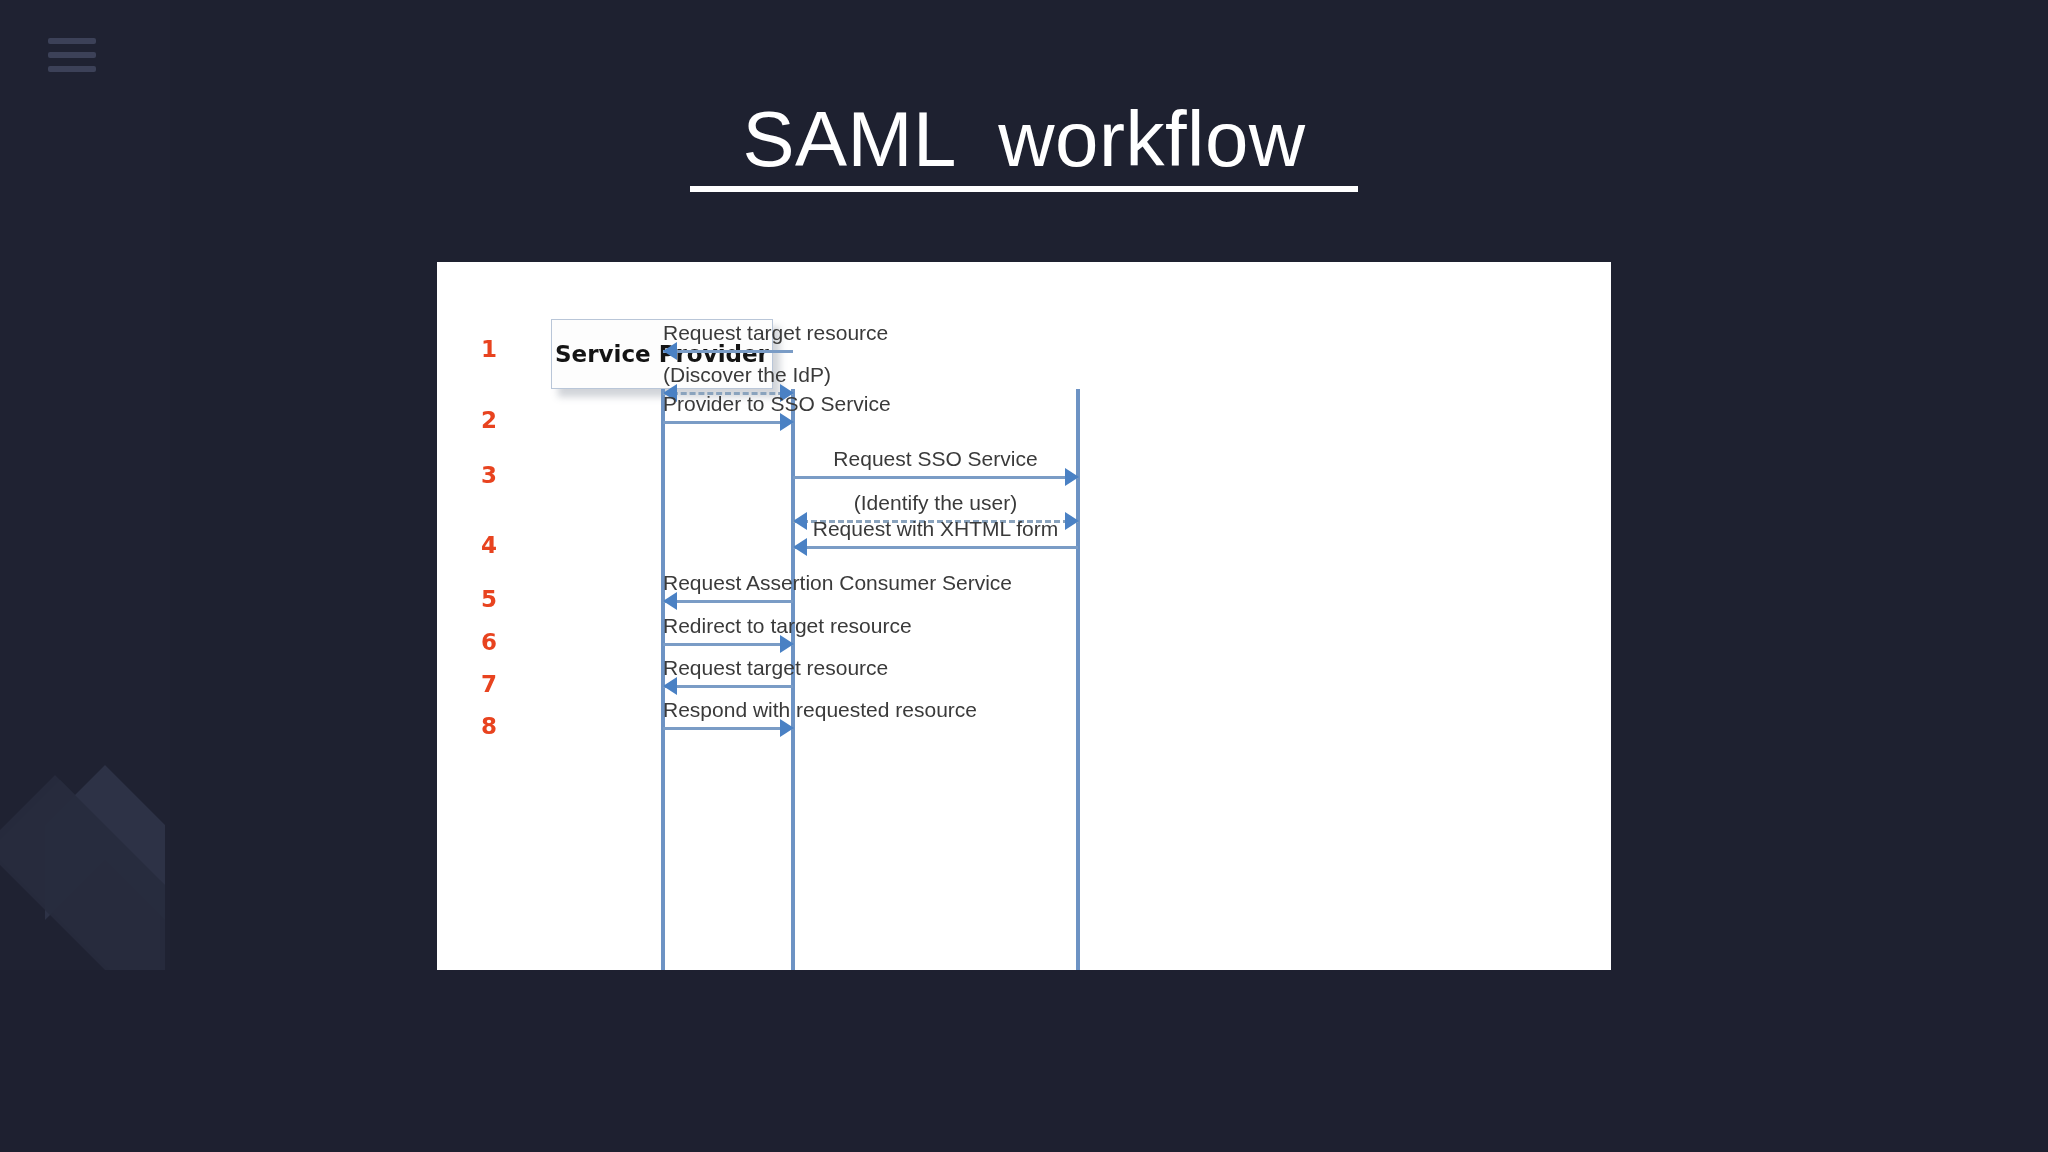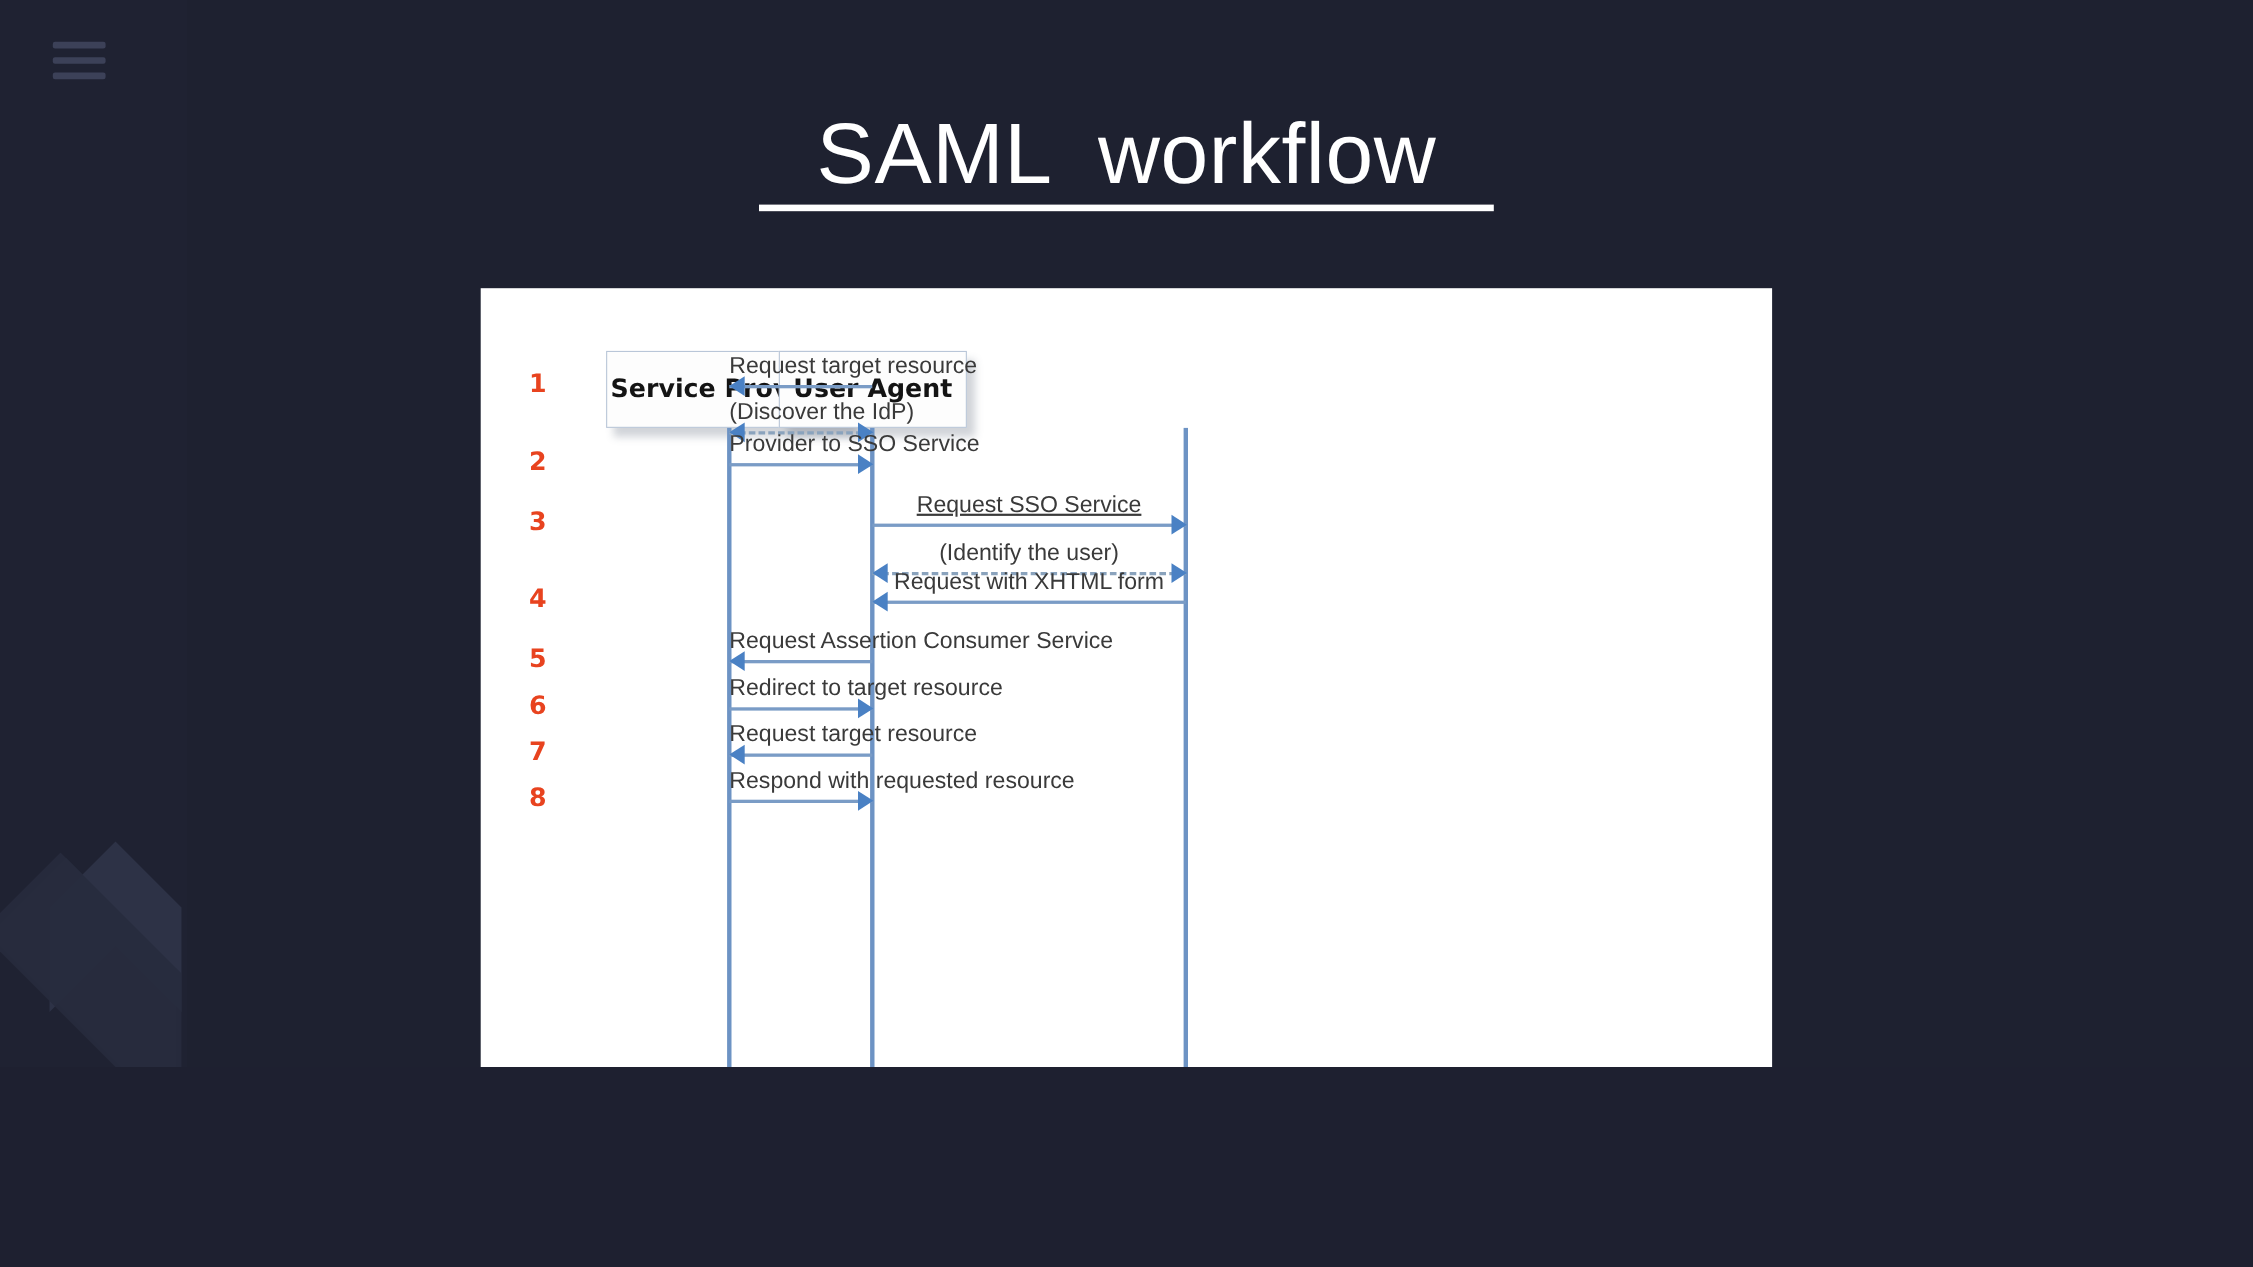--- a/index.html
+++ b/index.html
@@ -186,42 +186,39 @@
   <div class="title">SAML  workflow</div>
   <div class="title-underline"></div>
 
   <div class="panel">
 
   <div class="participant" style="left: 114px; top: 57px; width: 222px;">
         <span>Service Provider</span>
       </div>
       <div class="lifeline" style="left: 224px; top: 127px; height: 601px;"></div>
       <div class="lifeline-head" style="left: 216px; top: 728px;"></div>
-      <div class="participant" style="left: 271px; top: 57px; width: 171px;">
-        <span>User Agent</span>
-      </div>
       <div class="lifeline" style="left: 354px; top: 127px; height: 601px;"></div>
       <div class="lifeline-head" style="left: 346px; top: 728px;"></div>
       <div class="lifeline" style="left: 639px; top: 127px; height: 601px;"></div>
       <div class="lifeline-head" style="left: 631px; top: 728px;"></div>
       <div class="msg-line" style="left: 226px; top: 88px; width: 130px;"></div>
       <div class="arrow left" style="top: 80px; left: 226px;"></div>
       <div class="msg-label" style="left: 226px; width: 130px; top: 59px;">Request target resource</div>
       <div class="step-num" style="left: 30px; top: 74px;">1</div>
       <div class="msg-line dashed" style="left: 226px; top: 130px; width: 130px;"></div>
       <div class="arrow right" style="top: 122px; left: 343px;"></div>
       <div class="arrow left" style="top: 122px; left: 226px;"></div>
       <div class="msg-label" style="left: 226px; width: 130px; top: 101px;">(Discover the IdP)</div>
       <div class="msg-line" style="left: 226px; top: 159px; width: 130px;"></div>
       <div class="arrow right" style="top: 151px; left: 343px;"></div>
       <div class="msg-label" style="left: 226px; width: 130px; top: 130px;">Provider to SSO Service</div>
       <div class="step-num" style="left: 30px; top: 145px;">2</div>
       <div class="msg-line" style="left: 356px; top: 214px; width: 285px;"></div>
       <div class="arrow right" style="top: 206px; left: 628px;"></div>
-      <div class="msg-label" style="left: 356px; width: 285px; top: 185px; text-decoration: underline;">Request SSO Service</div>
+      <div class="msg-label" style="left: 356px; width: 285px; top: 185px;">Request SSO Service</div>
       <div class="step-num" style="left: 30px; top: 200px;">3</div>
       <div class="msg-line dashed" style="left: 356px; top: 258px; width: 285px;"></div>
       <div class="arrow right" style="top: 250px; left: 628px;"></div>
       <div class="arrow left" style="top: 250px; left: 356px;"></div>
       <div class="msg-label" style="left: 356px; width: 285px; top: 229px;">(Identify the user)</div>
       <div class="msg-line" style="left: 356px; top: 284px; width: 285px;"></div>
       <div class="arrow left" style="top: 276px; left: 356px;"></div>
       <div class="msg-label" style="left: 356px; width: 285px; top: 255px;">Request with XHTML form</div>
       <div class="step-num" style="left: 30px; top: 270px;">4</div>
       <div class="msg-line" style="left: 226px; top: 338px; width: 130px;"></div>

